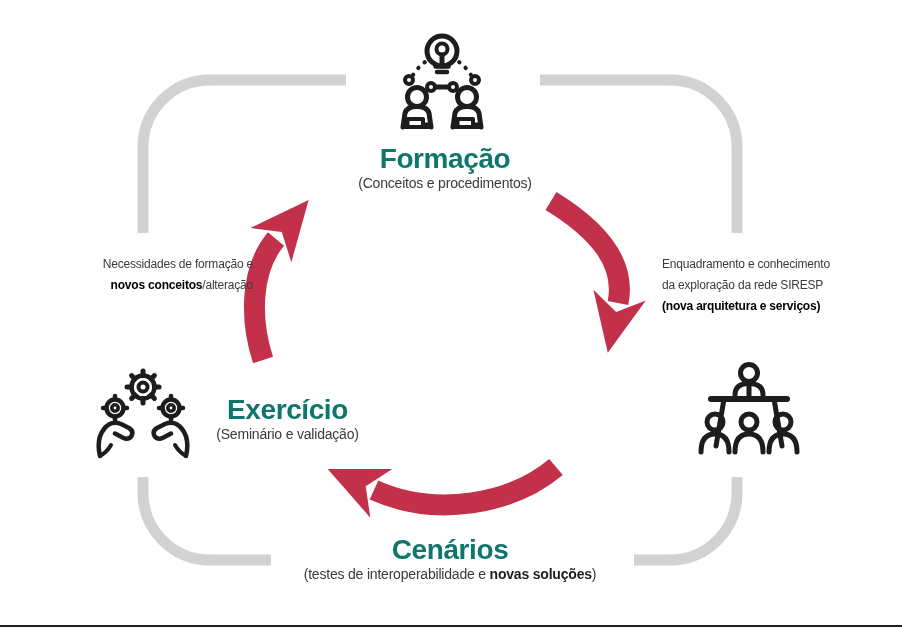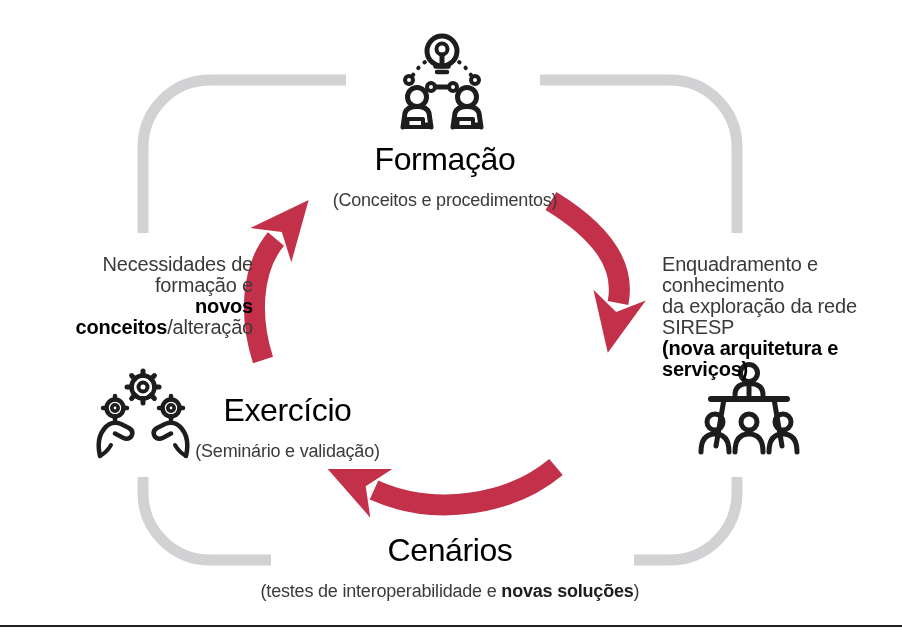--- a/index.html
+++ b/index.html
@@ -1,24 +1,24 @@
 <!DOCTYPE html>
 <html><head>
 <meta charset="utf-8">
 <style>
   html,body{margin:0;padding:0;background:#ffffff;}
   .stage{position:relative;width:902px;height:632px;background:#ffffff;overflow:hidden;
          font-family:"Liberation Sans", sans-serif;}
   .layer{position:absolute;left:0;top:0;}
   .abs{position:absolute;}
-  .node-title{font-weight:normal;font-size:32px;line-height:26px;color:#000000;letter-spacing:-0.4px;}
-  .node-sub{font-size:18px;line-height:20px;color:#3a3a38;letter-spacing:-0.2px;margin-top:18px;}
+  .node-title{font-weight:bold;font-size:28px;line-height:26px;color:#0f766e;letter-spacing:-0.4px;}
+  .node-sub{font-size:14px;line-height:20px;color:#3a3a38;letter-spacing:-0.2px;margin-top:1px;}
   .node-sub b{color:#1d1d1b;}
   .center{text-align:center;}
-  .side-text{font-size:20px;line-height:21px;color:#3a3a38;letter-spacing:-0.2px;}
+  .side-text{font-size:12px;line-height:21px;color:#3a3a38;letter-spacing:-0.2px;}
   .side-text b{color:#000000;}
   .right-align{text-align:right;}
   .bottom-rule{position:absolute;left:0;top:625px;width:902px;height:2px;background:#1f1f1f;}
   .icon-stroke{fill:none;stroke:#1d1d1b;stroke-linecap:round;stroke-linejoin:round;}
 </style>
 </head>
 <body>
 
 <div class="stage">
 

